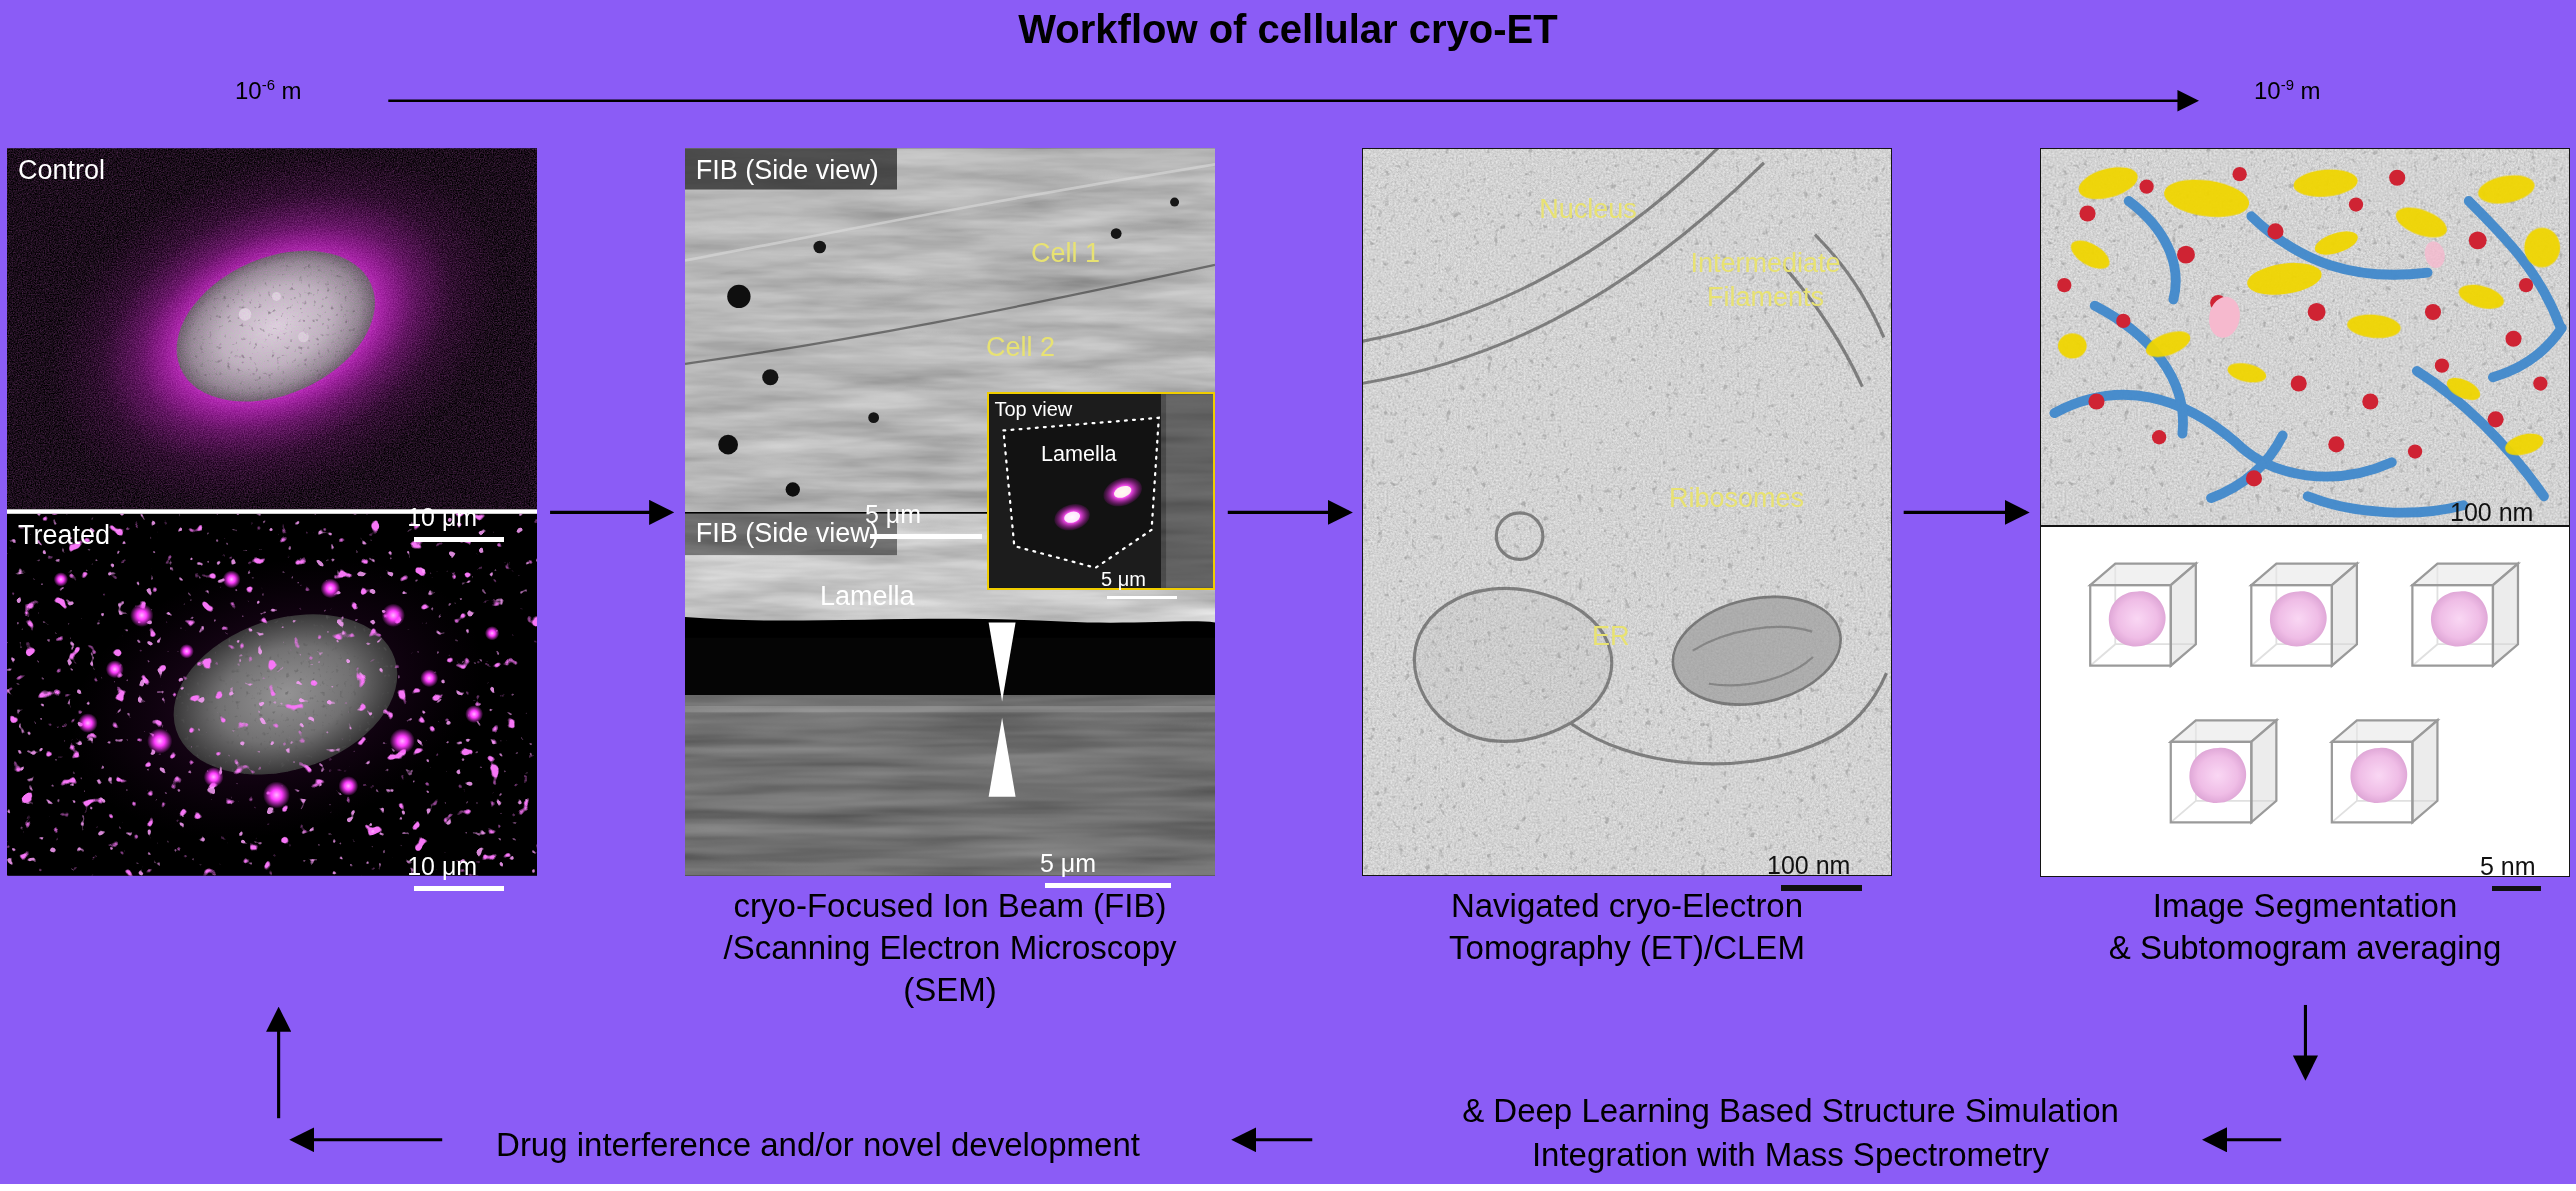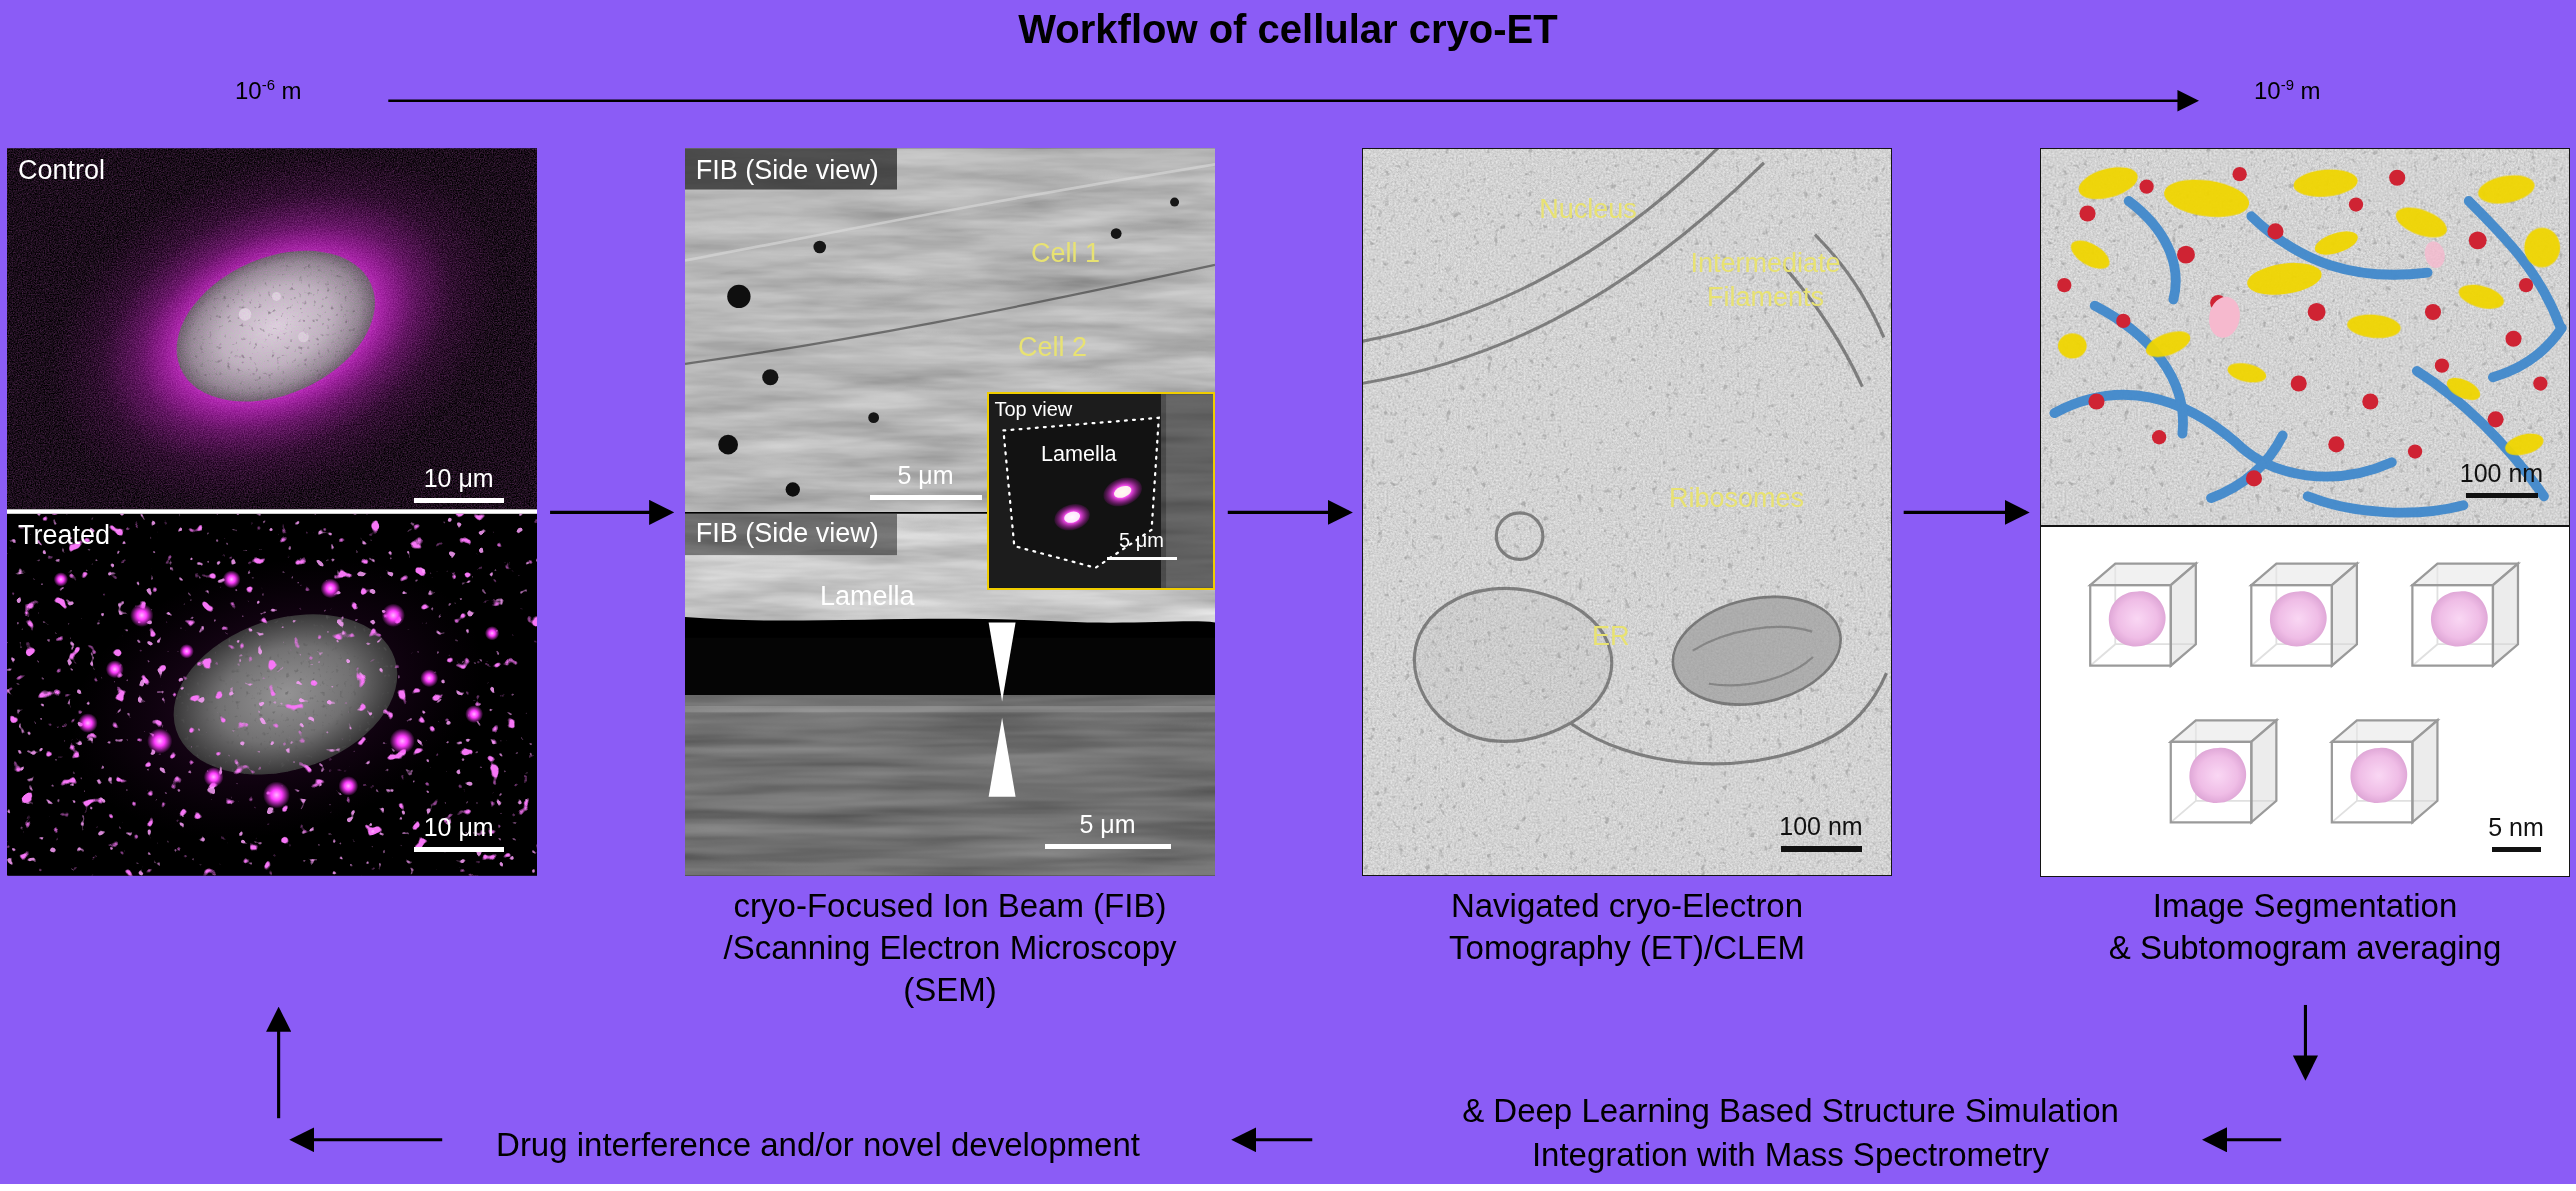--- a/index.html
+++ b/index.html
@@ -8,21 +8,21 @@
   .canvas { position:relative; width:2576px; height:1184px; background:#8b5cf6; overflow:hidden; }
   .title { position:absolute; left:0; top:7.2px; width:100%; text-align:center; font-size:40px; font-weight:bold; }
   .axis-label { position:absolute; top:77px; font-size:24px; white-space:nowrap; }
   sup { font-size:62%; }
   .panel { position:absolute; top:148px; width:530px; height:728px; }
   .panel-img { position:absolute; inset:0; }
   svg.fill { width:100%; height:100%; display:block; }
   .lbl { position:absolute; color:#fff; font-size:27px; white-space:nowrap; }
   .yellow { color:#e8e272; }
   .bold { font-weight:normal; }
-  .scalebar { position:absolute; text-align:center; }
+  .scalebar { position:absolute; text-align:left;margin-top:39px; }
   .scalebar .txt { font-size:25px; color:#fff; display:block; }
   .scalebar .bar { height:5.4px; background:#fff; margin:4.5px auto 0; }
   .scalebar.dark .txt { color:#111; }
   .scalebar.dark .bar { background:#111; }
   .bordered { border:1.8px solid #141414; }
   .caption { position:absolute; top:885px; width:530px; text-align:center; font-size:33px; line-height:42px; }
   .caption span { display:block; }
   .footer-text { position:absolute; text-align:center; font-size:33px; line-height:44px; }
   .footer-text span { display:block; }
   .inset { position:absolute; left:302px; top:244px; width:228px; height:198px; border:2.7px solid #f0cd00; background:#141414; }
@@ -240,21 +240,21 @@
           <rect y="621" width="590" height="7" fill="#dcdcdc"></rect>
           <rect y="628" width="590" height="182" filter="url(#fSemDark)" opacity="0.9"></rect>
           <rect y="407" width="236" height="46" fill="#000" opacity="0.45"></rect>
           <polygon points="338,528 368,528 353,616" fill="#fff"></polygon>
           <polygon points="338,722 368,722 353,634" fill="#fff"></polygon>
         </g>
       </svg>
       <div class="lbl" style="left:10.8px; top:7.2px;">FIB (Side view)</div>
       <div class="lbl" style="left:10.8px; top:370px;">FIB (Side view)</div>
       <div class="lbl yellow" style="left:346px; top:90px;">Cell 1</div>
-      <div class="lbl yellow" style="left:301px; top:184px;margin-left:32px;">Cell 2</div>
+      <div class="lbl yellow" style="left:301px; top:184px;">Cell 2</div>
       <div class="lbl" style="left:135px; top:433px;">Lamella</div>
       <div class="scalebar" style="left:180px; top:313px; width:121px;">
         <span class="txt">5 μm</span>
         <div class="bar" style="width:112px;"></div>
       </div>
       <div class="scalebar" style="left:355px; top:662px; width:135px;">
         <span class="txt">5 μm</span>
         <div class="bar" style="width:126px;"></div>
       </div>
 

